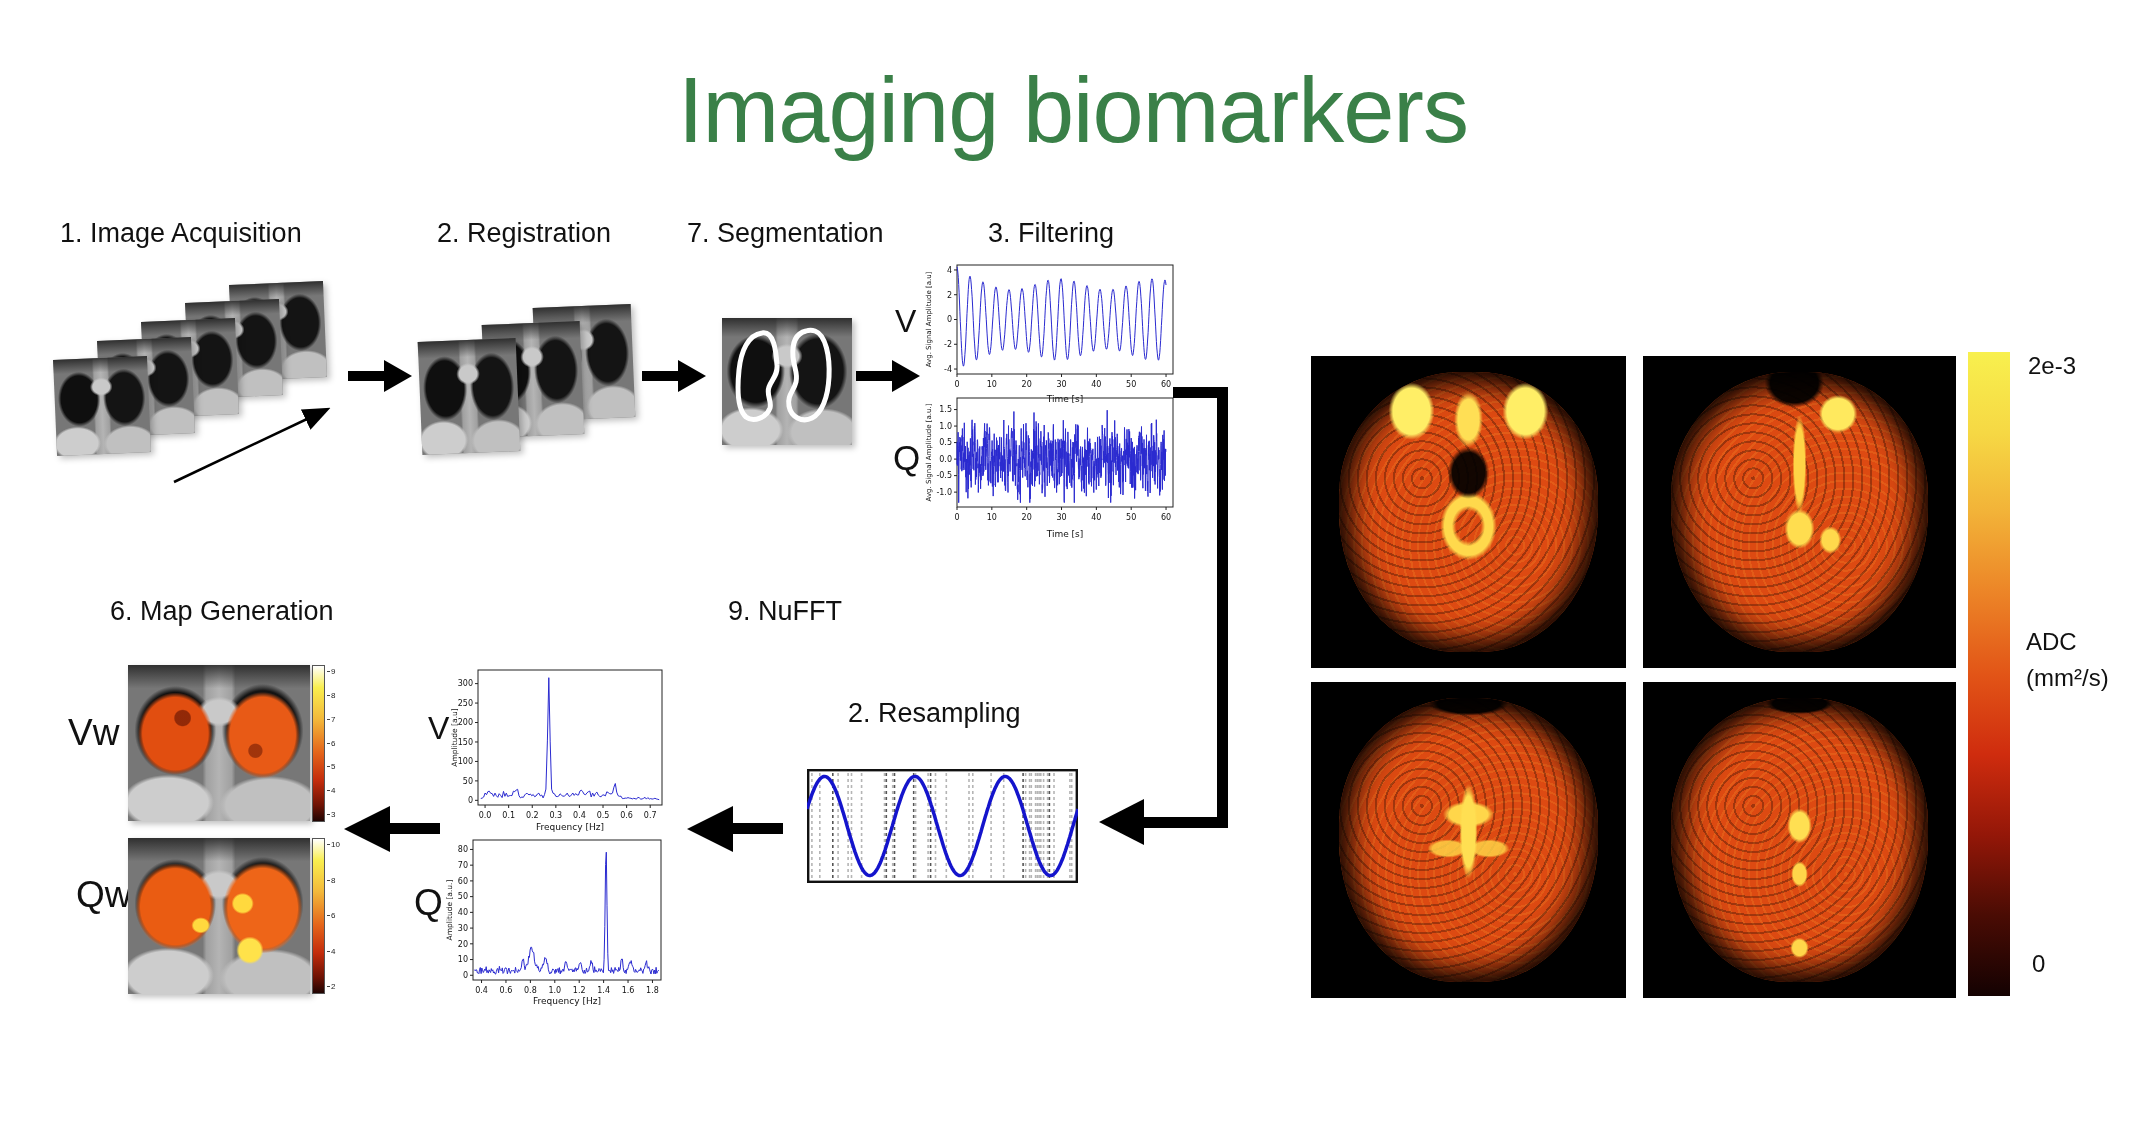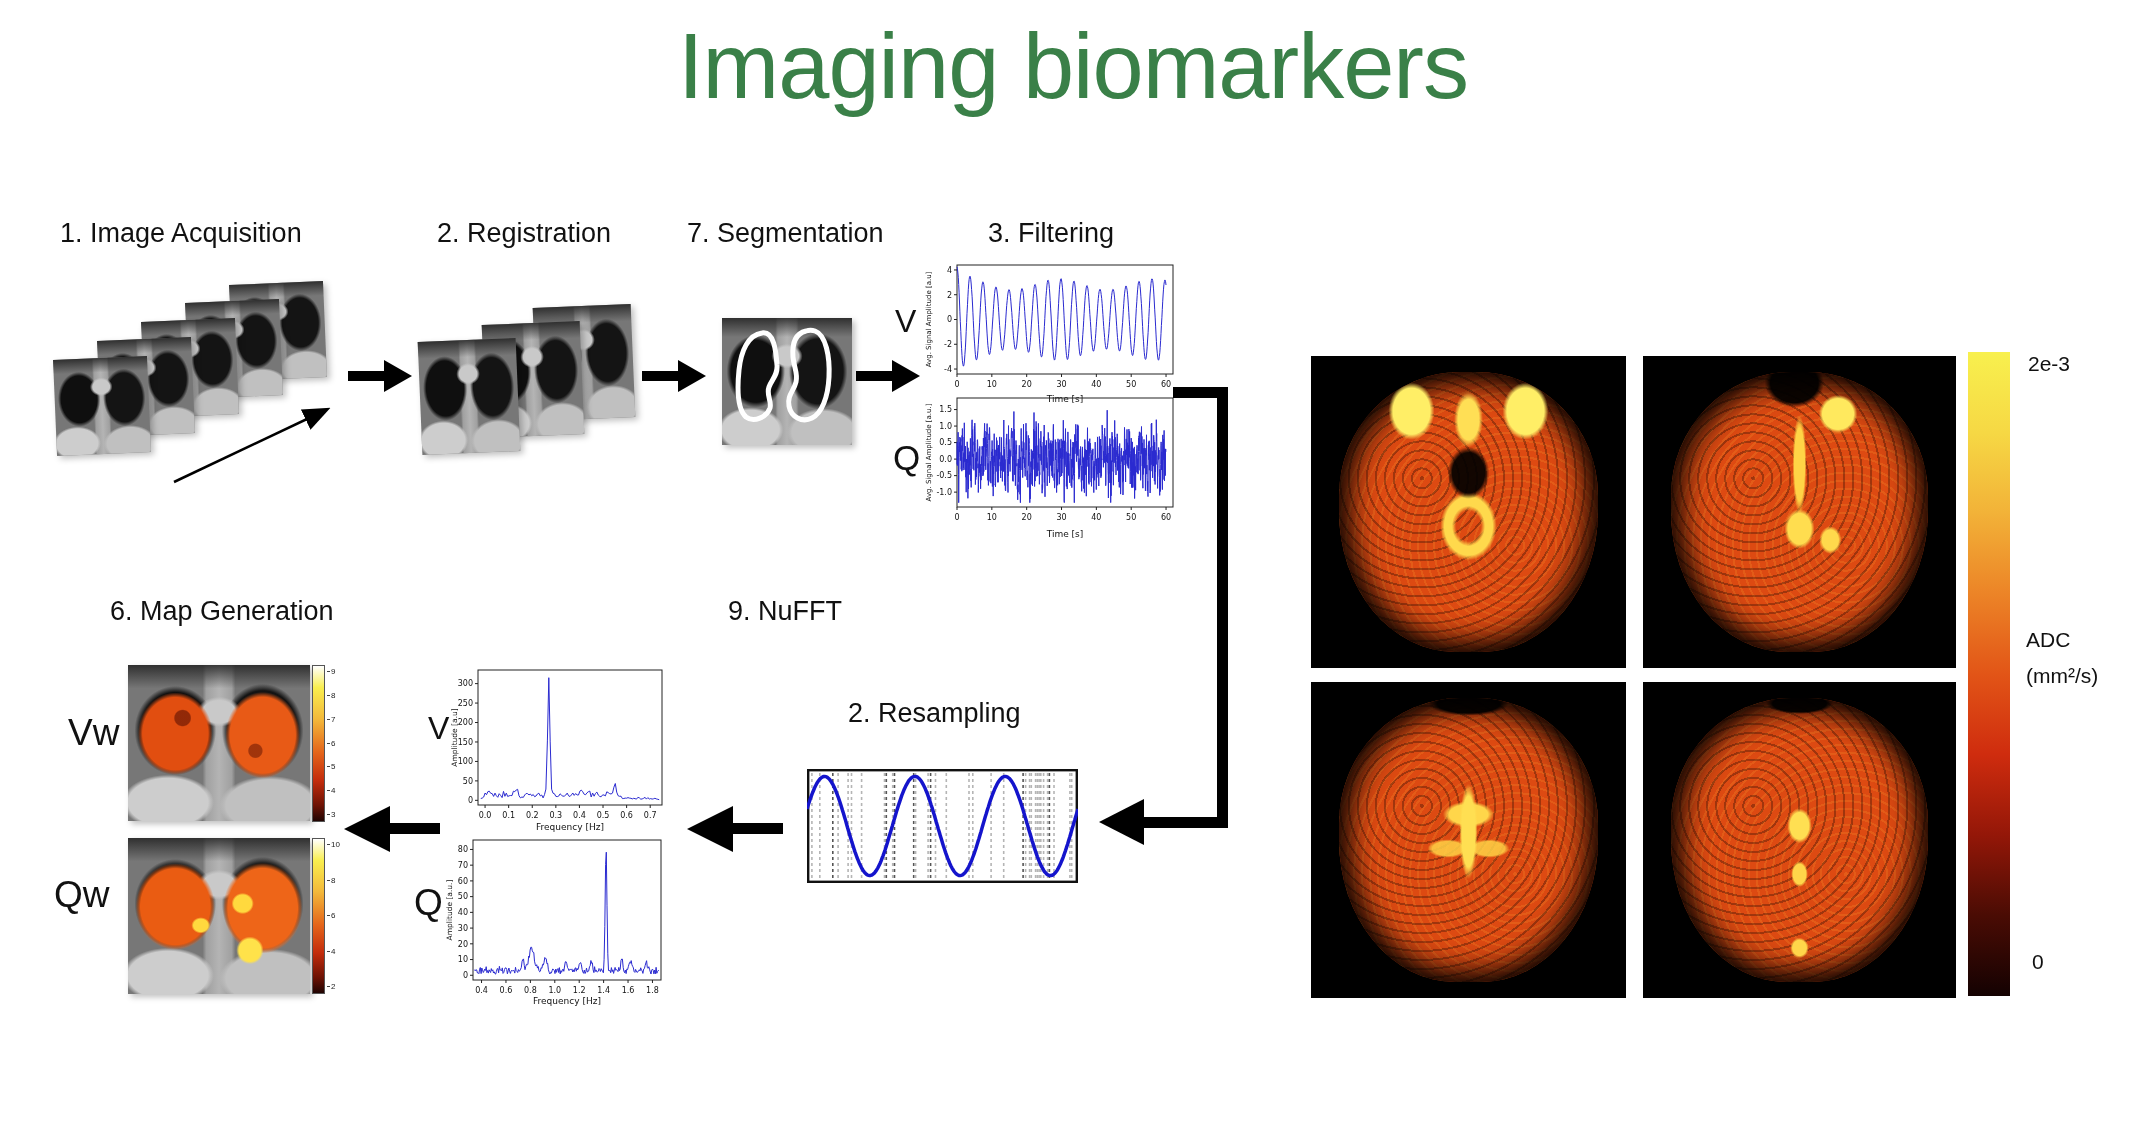--- a/index.html
+++ b/index.html
@@ -12,21 +12,21 @@
 
   
   .step{position:absolute;font-size:27px;font-weight:400;color:#111;white-space:nowrap;}
   #s1{left:60px;top:218px}#s2{left:437px;top:218px}#s3{left:687px;top:218px}
   #s4{left:988px;top:218px}#s7{left:110px;top:596px}#s6{left:728px;top:596px}
   #s5{left:848px;top:698px}
 
   .siglabel{position:absolute;font-size:32px;color:#111;}
   #lv{left:895px;top:303px}#lq{left:893px;top:438px;font-size:35px}
   #lnv{left:428px;top:710px}#lnq{left:414px;top:882px;font-size:37px}
-  #lvw{left:68px;top:712px;font-size:37px}#lqw{left:54px;top:874px;font-size:37px}
+  #lvw{left:68px;top:712px;font-size:37px}#lqw{left:76px;top:874px;font-size:37px}
 
   
   .mri{position:absolute;background-color:#777;
     background-image:
       linear-gradient(180deg, rgba(35,35,35,.85) 0%, rgba(35,35,35,0) 15%),
       radial-gradient(20% 16% at 50% 30%, #c9c9c9 0 45%, rgba(201,201,201,0) 60%),
       radial-gradient(40% 28% at 22% 88%, #cdcdcd 0 55%, rgba(205,205,205,0) 63%),
       radial-gradient(44% 30% at 78% 90%, #c0c0c0 0 55%, rgba(192,192,192,0) 63%),
       radial-gradient(33% 42% at 26% 42%, #0f0f0f 0 58%, rgba(15,15,15,0) 68%),
       radial-gradient(33% 44% at 74% 42%, #141414 0 58%, rgba(20,20,20,0) 68%),
@@ -130,32 +130,32 @@
       radial-gradient(15% 7% at 50% 41%, #ffd64a 0 50%, rgba(255,214,74,0) 66%),
       radial-gradient(12% 5% at 42% 53%, rgba(255,210,70,.85) 0 50%, rgba(255,210,70,0) 65%),
       radial-gradient(12% 5% at 58% 53%, rgba(255,210,70,.85) 0 50%, rgba(255,210,70,0) 65%);}
   .f4{background-image:
       radial-gradient(18% 5% at 50% 2%, rgba(0,0,0,.95) 0 58%, rgba(0,0,0,0) 72%),
       radial-gradient(7% 9% at 50% 45%, #ffdf52 0 52%, rgba(255,223,82,0) 68%),
       radial-gradient(5% 7% at 50% 62%, #ffd64a 0 50%, rgba(255,214,74,0) 65%),
       radial-gradient(6% 6% at 50% 88%, #ffd64a 0 45%, rgba(255,214,74,0) 60%);}
 
   #adcbar{position:absolute;left:1968px;top:352px;width:42px;height:644px;}
-  .cbl{position:absolute;font-size:21px;color:#111;white-space:nowrap;}
+  .cbl{position:absolute;font-size:24px;color:#111;white-space:nowrap;}
   #cb-top{left:2028px;top:352px}
   #cb-adc{left:2026px;top:628px}
   #cb-unit{left:2026px;top:664px}
   #cb-bot{left:2032px;top:950px}
 </style>
 </head>
 <body>
 
 <div id="slide">
 
-  <div id="title" style="color: rgb(58, 128, 72);">Imaging biomarkers</div>
+  <div id="title" style="color: rgb(58, 128, 72); margin-top: 44px;">Imaging biomarkers</div>
 
   <div class="step" id="s1">1. Image Acquisition</div>
   <div class="step" id="s2">2. Registration</div>
   <div class="step" id="s3">7. Segmentation</div>
   <div class="step" id="s4">3. Filtering</div>
   <div class="step" id="s5">2. Resampling</div>
   <div class="step" id="s6">9. NuFFT</div>
   <div class="step" id="s7">6. Map Generation</div>
 
   <div class="mri acq tilt" id="aq1"></div>

